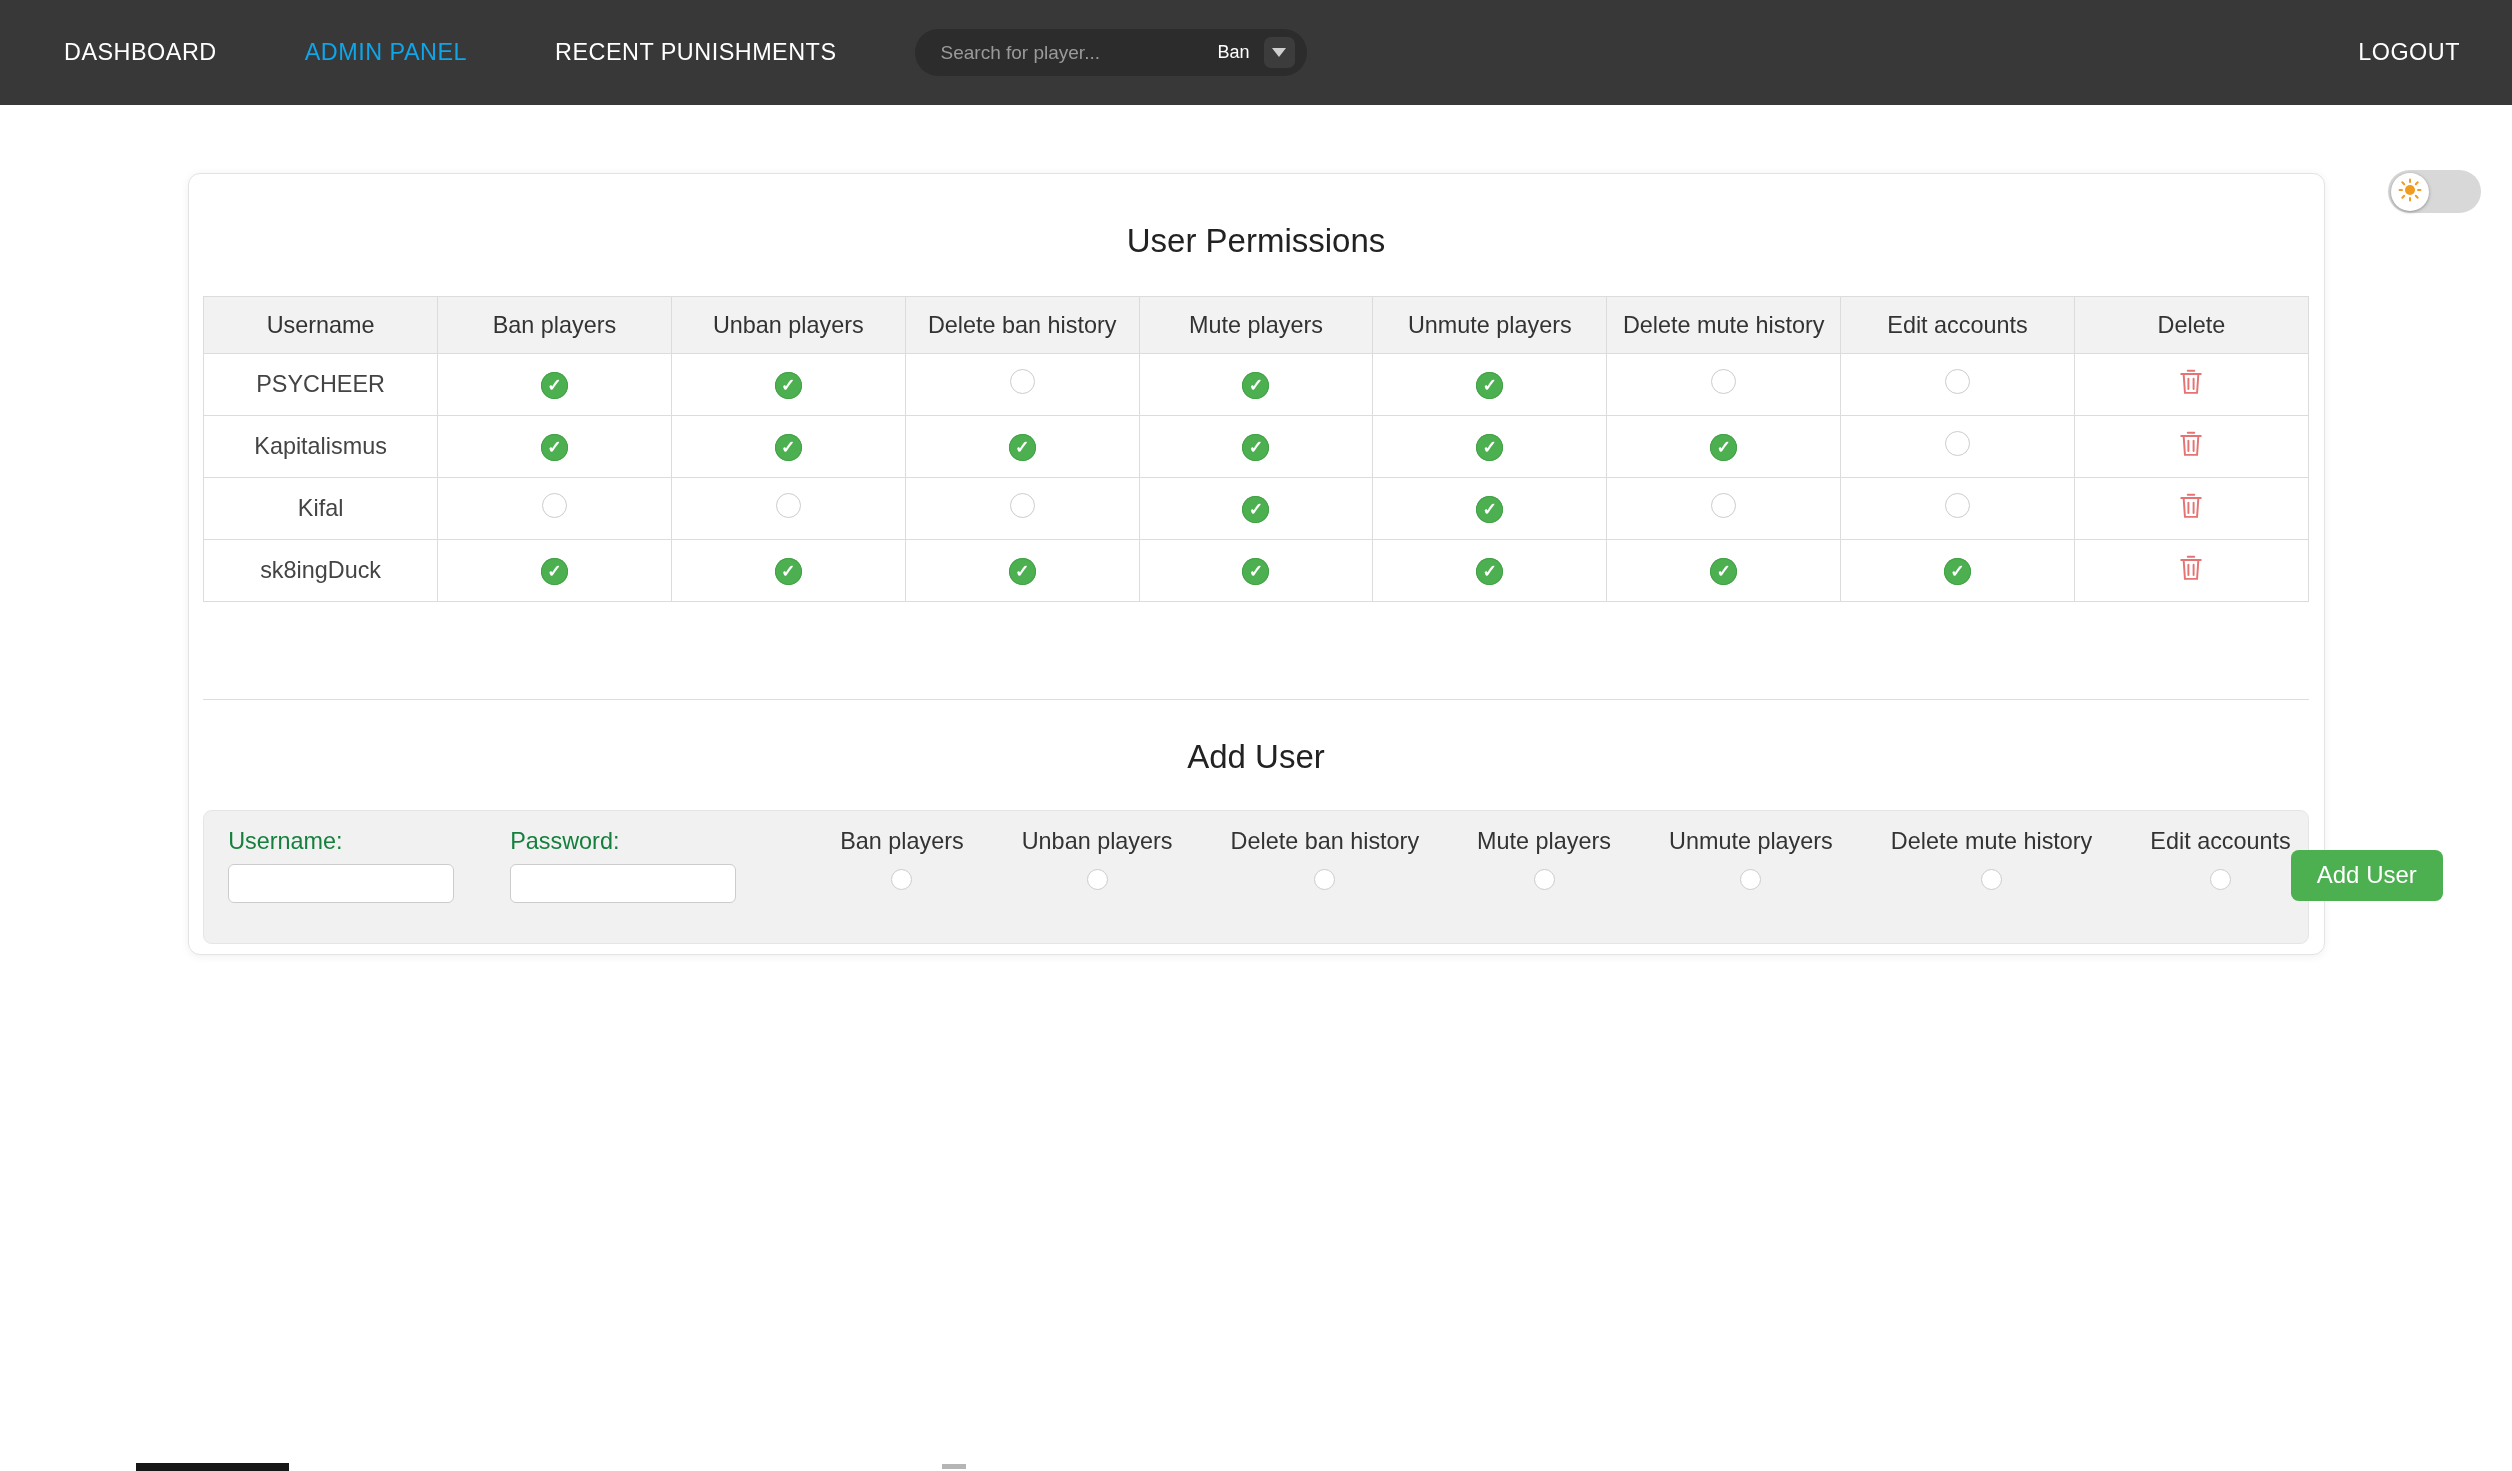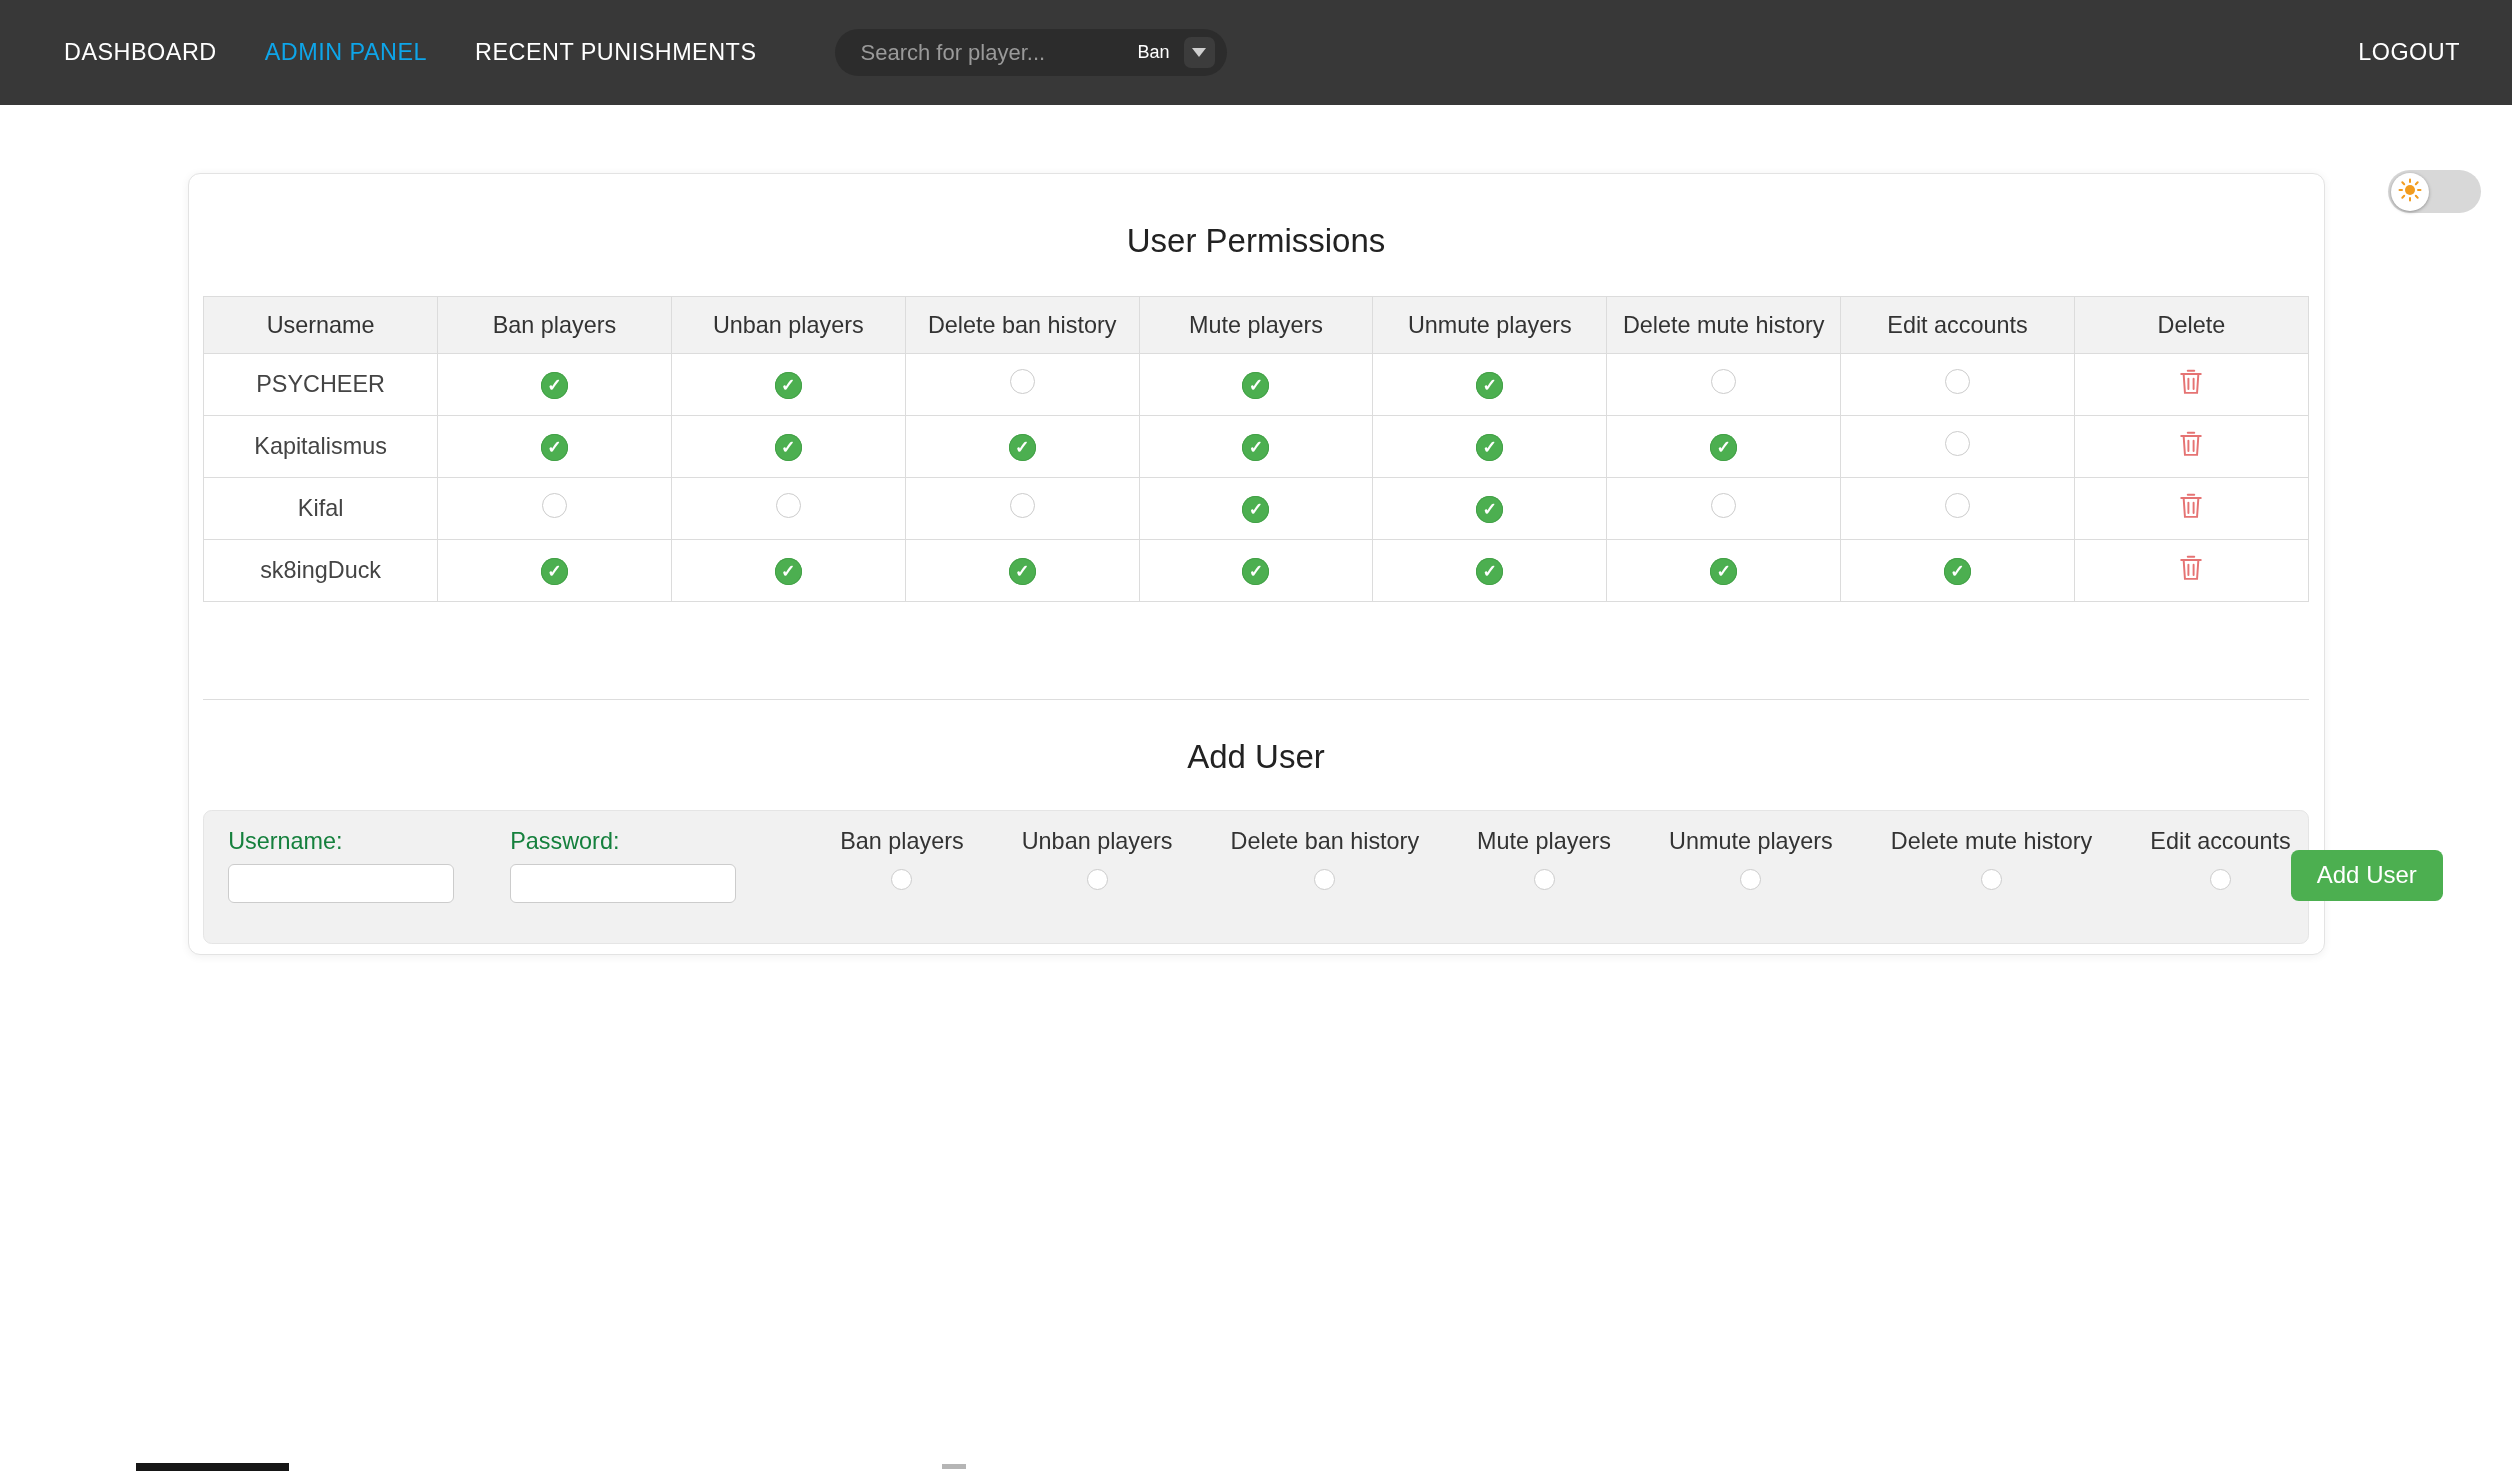--- a/index.html
+++ b/index.html
@@ -13,21 +13,21 @@
 
   
   nav.topbar {
     height: 105px;
     background: #383838;
     display: flex;
     align-items: center;
     gap: 78px;
     padding: 0 52px 0 64px;
   }
-  .nav-links { display: flex; align-items: center; gap: 48px; }
+  .nav-links { display: flex; align-items: center; gap: 88px; }
   .nav-link {
     color: #ffffff;
     font-size: 23.4px;
     font-weight: 500;
     letter-spacing: 0.5px;
     text-decoration: none;
     cursor: pointer;
     white-space: nowrap;
   }
   .nav-link.muted { color: #0ea5e9; }
@@ -42,21 +42,21 @@
     align-items: center;
     padding: 0 12px 0 26px;
   }
   .search-input {
     flex: 1;
     min-width: 0;
     background: transparent;
     border: none;
     outline: none;
     color: #fef9c3;
-    font-size: 22px;
+    font-size: 19px;
     font-family: "Liberation Sans", sans-serif;
   }
   .search-input::placeholder { color: #9a9a9a; }
   .filter-label { color: #ffffff; font-size: 18px; margin: 0 14px 0 7px; cursor: pointer; }
   .caret-box {
     width: 31px; height: 31px;
     border-radius: 7px;
     background: #3c3c3c;
     display: flex; align-items: center; justify-content: center;
     cursor: pointer;

